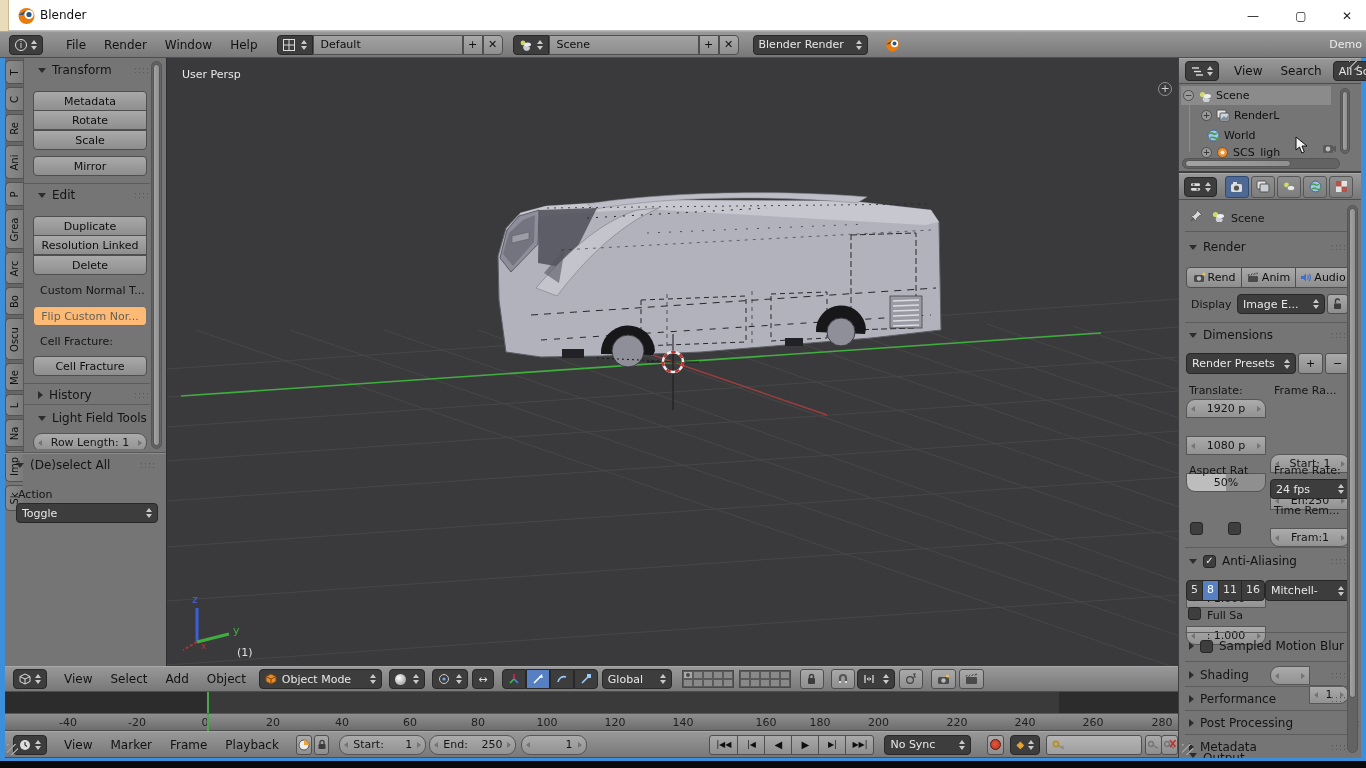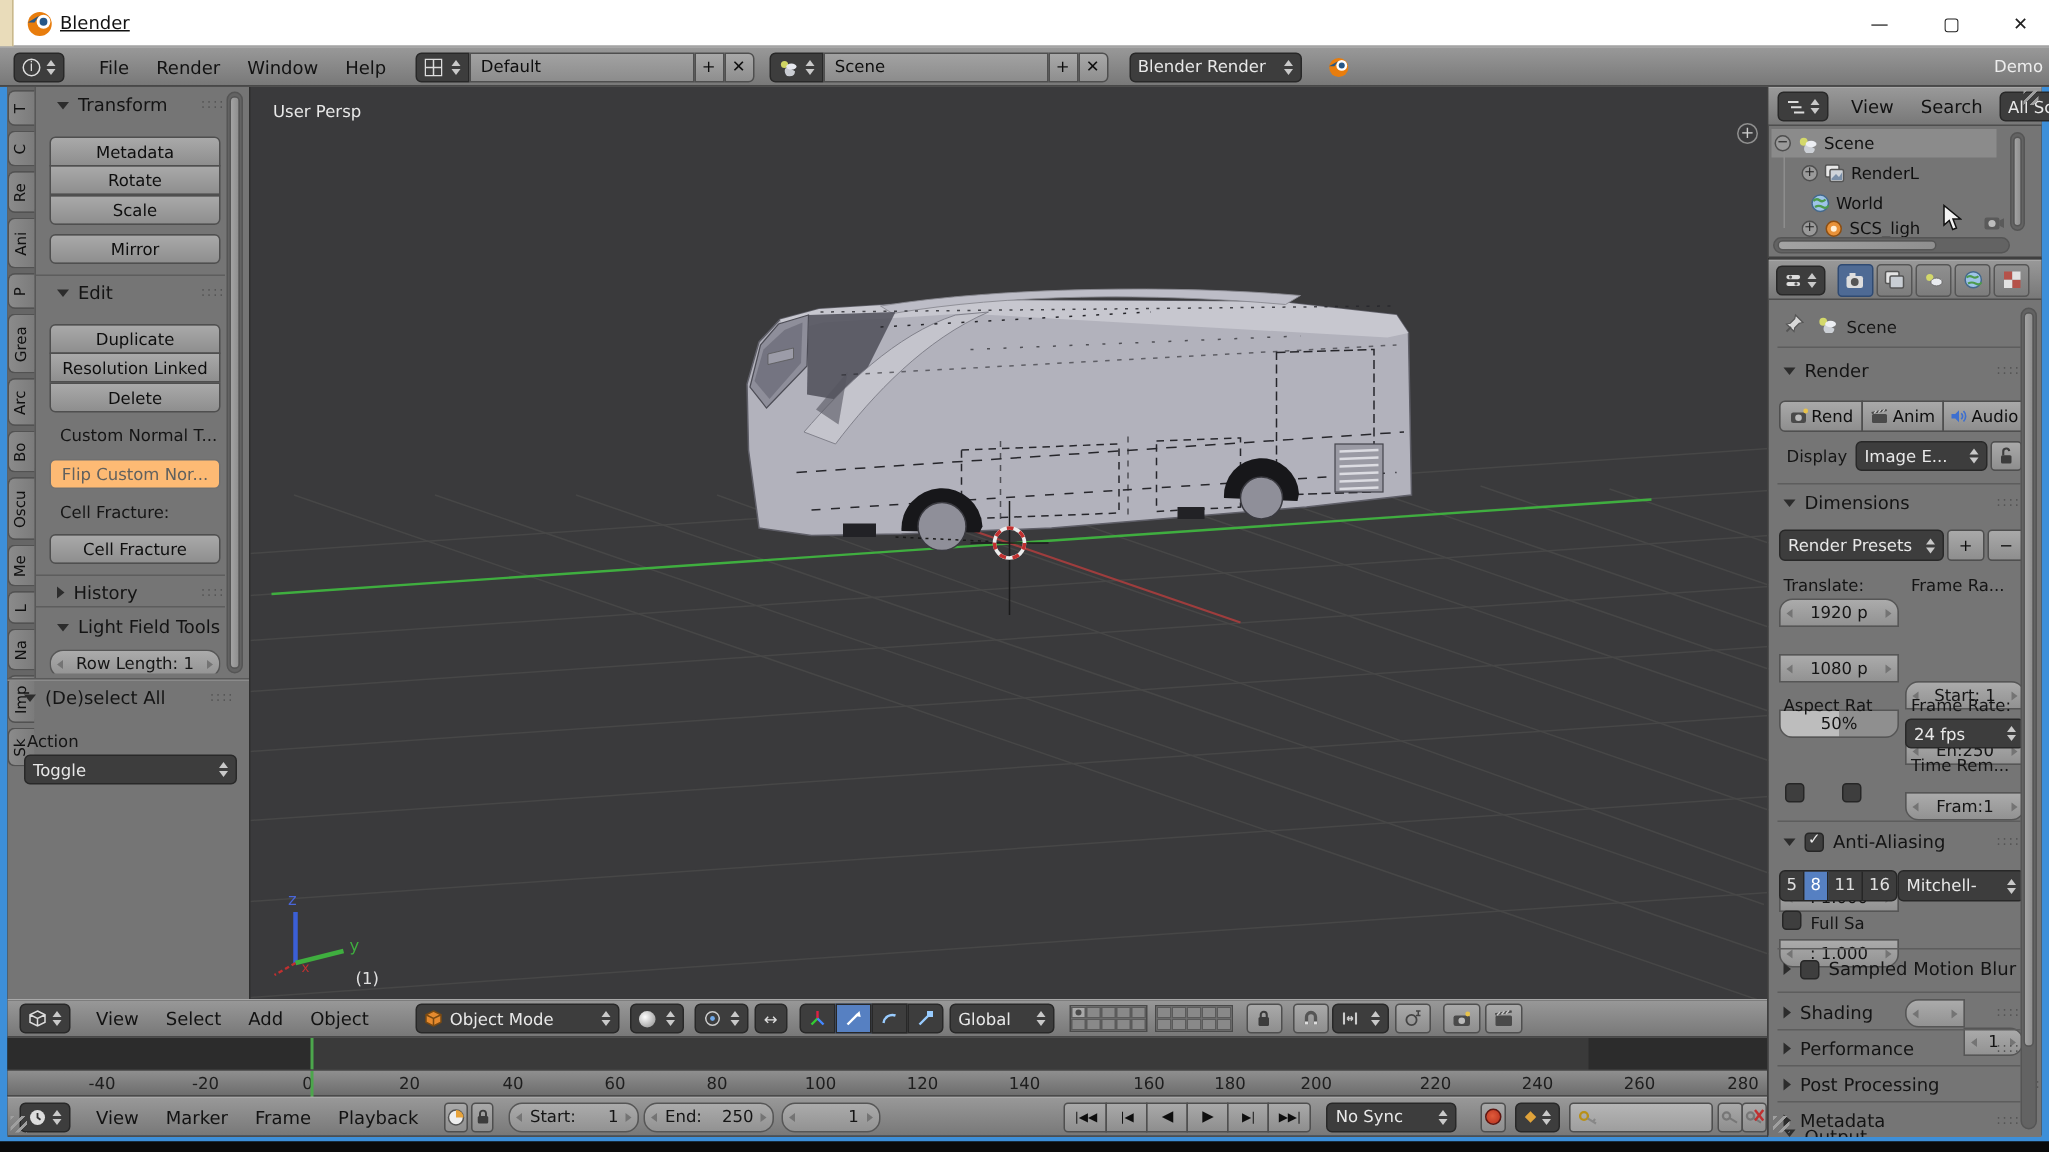--- a/index.html
+++ b/index.html
@@ -4,21 +4,21 @@
 <style>
   * { box-sizing: border-box; margin:0; padding:0; }
   html,body { width:1366px; height:768px; overflow:hidden; }
   body { font-family:"DejaVu Sans", sans-serif; font-size:11px; background:#000; }
   .app { position:relative; width:1366px; height:768px; background:#0c0c0c; overflow:hidden; }
   .abs { position:absolute; }
 
   
   .titlebar { position:absolute; left:0; top:0; width:1366px; height:31px; background:#ffffff; border-bottom:1px solid #b9b9b9; }
   .tan-strip { position:absolute; left:0; top:0; width:9px; height:31px; background:#e9dcba; border-right:1px solid #c9b98d; }
-  .title-text { position:absolute; left:40px; top:8px; font-size:12px; color:#111;text-decoration:underline; }
+  .title-text { position:absolute; left:40px; top:8px; font-size:12px; color:#111; }
   .winbtn { position:absolute; top:4px; width:34px; height:23px; display:flex; align-items:center; justify-content:center; color:#222; font-size:12px; }
   .blue-border { background:#3d8fd9; }
 
   
   .hbar { background:linear-gradient(#989898,#787878); border-top:1px solid #a8a8a8; border-bottom:1px solid #4e4e4e; }
   .region { background:#757575; }
   .menu-item { color:#121212; font-size:12px; padding:0 9px; line-height:24px; white-space:nowrap; }
   .btn { background:linear-gradient(#a9a9a9,#8e8e8e); border:1px solid #4f4f4f; border-radius:3px; color:#0e0e0e;
          display:flex; align-items:center; justify-content:center; font-size:11px; white-space:nowrap; }
   .btn.disabled { background:#fdba74; color:#61615f; border-color:#707070; }
@@ -397,21 +397,21 @@
         </svg>
       <span class="updown">
           <i class="u"></i>
           <i class="d"></i>
         </span>
     </div>
     <span class="menu-item" style="margin-left:8px">View</span>
     <span class="menu-item">Select</span>
     <span class="menu-item">Add</span>
     <span class="menu-item">Object</span>
-    <div class="dd" style="width:136px;height:20px;margin-left:22px">
+    <div class="dd" style="width:123px;height:20px;margin-left:4px">
       <svg width="12" height="12" viewBox="0 0 12 12">
           <path d="M6 1 L11 3.5 L11 8.5 L6 11 L1 8.5 L1 3.5 Z" fill="#e68a2e" stroke="#7a4a12"></path>
           <path d="M1 3.5 L6 6 L11 3.5 M6 6 L6 11" fill="none" stroke="#7a4a12"></path>
         </svg>
       <span style="margin-left:5px">Object Mode</span>
       <span class="updown">
           <i class="u"></i>
           <i class="d"></i>
         </span>
     </div>
@@ -552,21 +552,21 @@
     <span class="abs" style="left:180px;top:2px;width:40px;text-align:center;color:#1e1e1e">0</span>
     <span class="abs" style="left:248px;top:2px;width:40px;text-align:center;color:#1e1e1e">20</span>
     <span class="abs" style="left:317px;top:2px;width:40px;text-align:center;color:#1e1e1e">40</span>
     <span class="abs" style="left:385px;top:2px;width:40px;text-align:center;color:#1e1e1e">60</span>
     <span class="abs" style="left:453px;top:2px;width:40px;text-align:center;color:#1e1e1e">80</span>
     <span class="abs" style="left:522px;top:2px;width:40px;text-align:center;color:#1e1e1e">100</span>
     <span class="abs" style="left:590px;top:2px;width:40px;text-align:center;color:#1e1e1e">120</span>
     <span class="abs" style="left:658px;top:2px;width:40px;text-align:center;color:#1e1e1e">140</span>
     <span class="abs" style="left:741px;top:2px;width:40px;text-align:center;color:#1e1e1e">160</span>
     <span class="abs" style="left:795px;top:2px;width:40px;text-align:center;color:#1e1e1e">180</span>
-    <span class="abs" style="left:843px;top:2px;width:40px;text-align:right;color:#1e1e1e">200</span>
+    <span class="abs" style="left:863px;top:2px;width:40px;text-align:left;color:#1e1e1e">200</span>
     <span class="abs" style="left:932px;top:2px;width:40px;text-align:center;color:#1e1e1e">220</span>
     <span class="abs" style="left:1000px;top:2px;width:40px;text-align:center;color:#1e1e1e">240</span>
     <span class="abs" style="left:1068px;top:2px;width:40px;text-align:center;color:#1e1e1e">260</span>
     <span class="abs" style="left:1137px;top:2px;width:40px;text-align:center;color:#1e1e1e">280</span>
     <div class="abs" style="left:202px;top:0;width:2px;height:18px;background:#4ca64c"></div>
   </div>
 
   <div class="abs hbar" style="left:5px;top:731px;width:1173px;height:27px;display:flex;align-items:center">
     <div class="dd" style="width:34px;height:20px;margin-left:8px">
       <svg width="12" height="12" viewBox="0 0 12 12">

